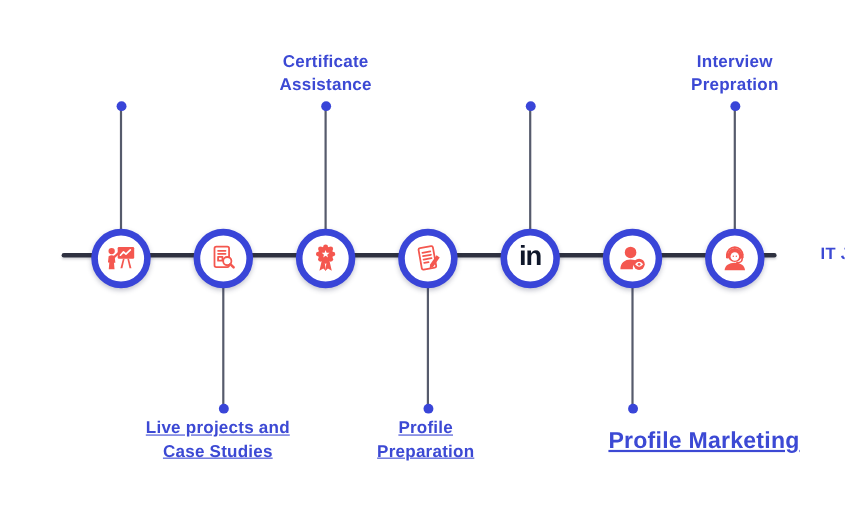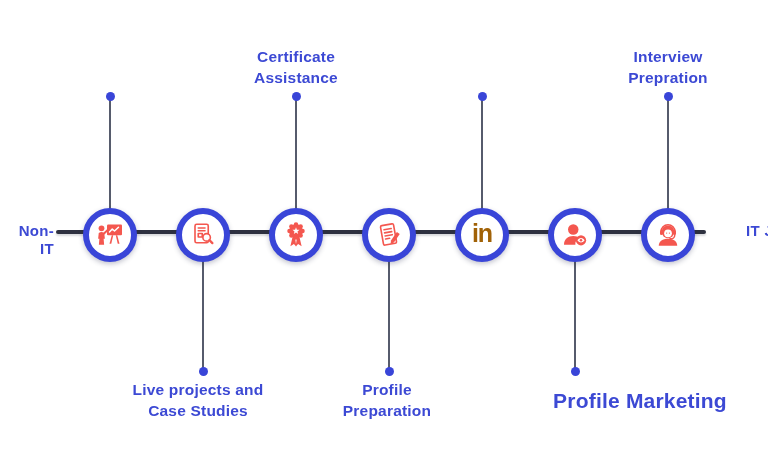--- a/index.html
+++ b/index.html
@@ -25,43 +25,42 @@
     background:#3945d8;
   }
   .node {
     position:absolute; top:205px; width:42px; height:42px; border-radius:50%;
     background:#ffffff; border:6px solid #3945d8;
     box-shadow:0 2px 5px rgba(40,44,80,.28);
     display:flex; align-items:center; justify-content:center;
   }
   .node svg { display:block; }
   .in-mark {
-    font-size:25px; font-weight:800; color:#a16207; line-height:1;
+    font-size:25px; font-weight:800; color:#0f172a; line-height:1;
     letter-spacing:-1px; margin-top:-3px;
   }
   .label {
     position:absolute; width:220px; color:#3c49d4; font-size:15.5px;
     font-weight:700; text-align:center; line-height:1.34;
     white-space:pre-line; letter-spacing:.2px;
   }
   .label.top {
     top:38px; height:48px;
     display:flex; align-items:flex-end; justify-content:center;
   }
-  .label.bottom { top:377px; }
+  .label.bottom { top:377px;text-decoration:underline; }
   .label.big { font-size:21px; top:384px; }
 </style>
 </head>
 <body>
 
 <div class="canvas">
 
   <div class="h-line"></div>
 
-  <div class="end-label left">Non-IT</div>
   <div class="end-label right">IT Job</div>
 
   <div class="step">
     <div class="v-line" style="left:109px;top:96px;height:112px"></div>
     <div class="dot" style="left:106px;top:89px"></div>
     <div class="node" style="left:83px">
       <svg viewBox="0 0 24 24" width="30" height="30">
         <g fill="#f4574f" stroke="none">
           <rect x="9.6" y="3.6" width="12" height="8.6" rx="0.9"></rect>
           <path d="M13.4 12.2 L11.6 19 L13 19 L14.6 12.2 Z"></path>

